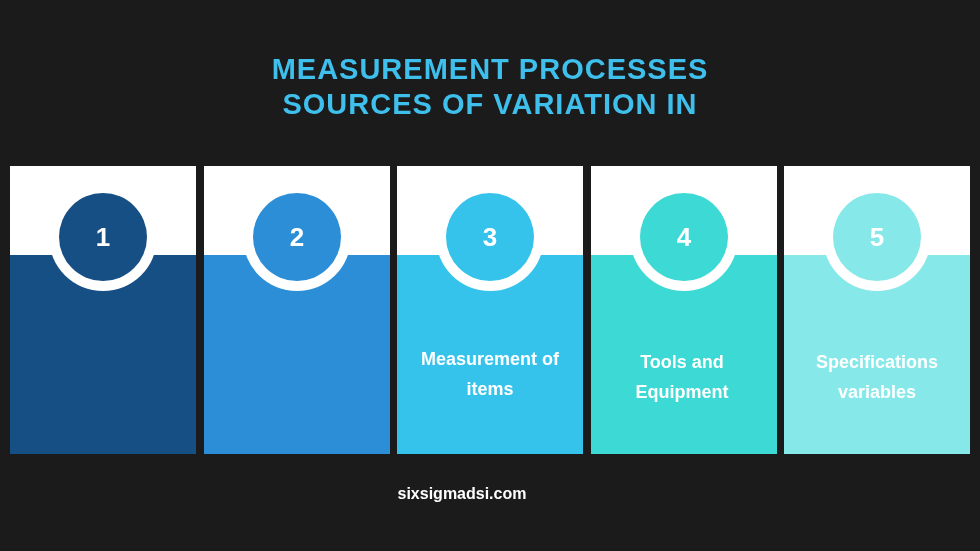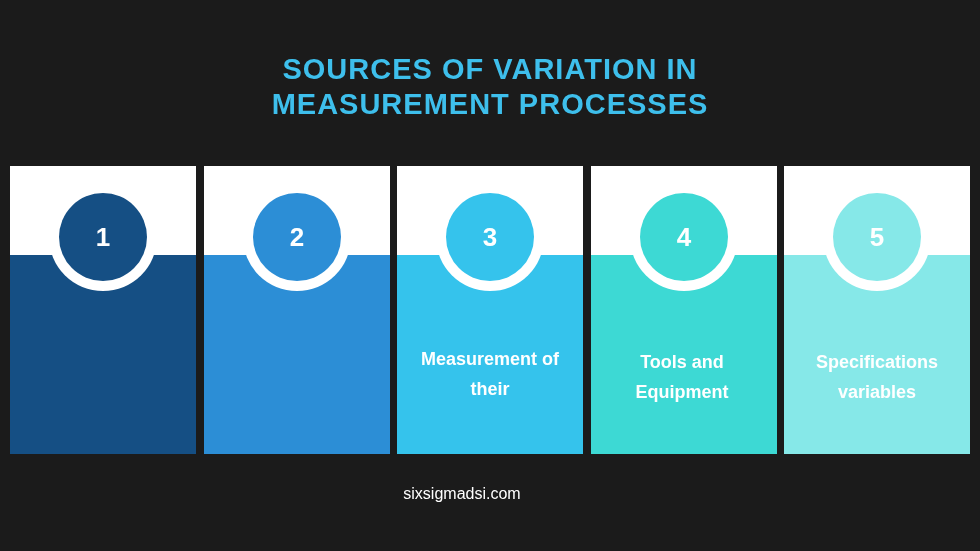--- a/index.html
+++ b/index.html
@@ -5,28 +5,28 @@
   html, body { margin:0; padding:0; }
   body { width:980px; height:551px; background:#1b1b1b; position:relative; overflow:hidden; font-family:"Liberation Sans", sans-serif; }
   .title { position:absolute; left:0; top:52px; width:980px; text-align:center; color:#3ebfec; font-weight:bold; font-size:29px; line-height:35px; letter-spacing:1px; }
   .card { position:absolute; top:166px; width:186px; height:288px; background:#ffffff; overflow:hidden; }
   .card .bottom { position:absolute; left:0; top:89px; width:100%; height:199px; }
   .card .ring { position:absolute; left:50%; top:27px; width:108px; height:108px; margin-left:-54px; border-radius:50%; background:#ffffff; }
   .card .circle { position:absolute; left:50%; top:27px; width:88px; height:88px; margin-left:-44px; border-radius:50%; display:flex; align-items:center; justify-content:center; color:#ffffff; font-weight:bold; font-size:26px; }
   .card .ring { top:17px; }
   .card .circle { top:27px; }
   .card .label { position:absolute; left:6px; right:6px; color:#ffffff; font-weight:bold; font-size:18px; line-height:30px; text-align:center; }
-  .footer { position:absolute; left:0; top:485px; width:924px; text-align:center; color:#ffffff; font-weight:normal; font-size:16px; }
+  .footer { position:absolute; left:0; top:485px; width:924px; text-align:center; color:#ffffff; font-weight:bold; font-size:16px; }
 </style>
 </head>
 <body>
 
 <div class="title">
+  <div>MEASUREMENT PROCESSES</div>
   <div>SOURCES OF VARIATION IN</div>
-  <div>MEASUREMENT PROCESSES</div>
 </div>
 
 <div class="card" style="left:10px;">
   <div class="bottom" style="background:#154f84;"></div>
   <div class="ring"></div>
   <div class="circle" style="background:#154f84;">
       <span>1</span>
     </div>
 </div>
 
@@ -37,21 +37,21 @@
       <span>2</span>
     </div>
 </div>
 
 <div class="card" style="left:397px;">
   <div class="bottom" style="background:#35c3ec;"></div>
   <div class="ring"></div>
   <div class="circle" style="background:#35c3ec;">
       <span>3</span>
     </div>
-  <div class="label" style="top:178px;">Measurement of their</div>
+  <div class="label" style="top:178px;">Measurement of items</div>
 </div>
 
 <div class="card" style="left:591px;">
   <div class="bottom" style="background:#3dd9d4;"></div>
   <div class="ring"></div>
   <div class="circle" style="background:#3dd9d4;">
       <span>4</span>
     </div>
   <div class="label" style="top:181px; left:26px; right:30px;">Tools and Equipment</div>
 </div>

